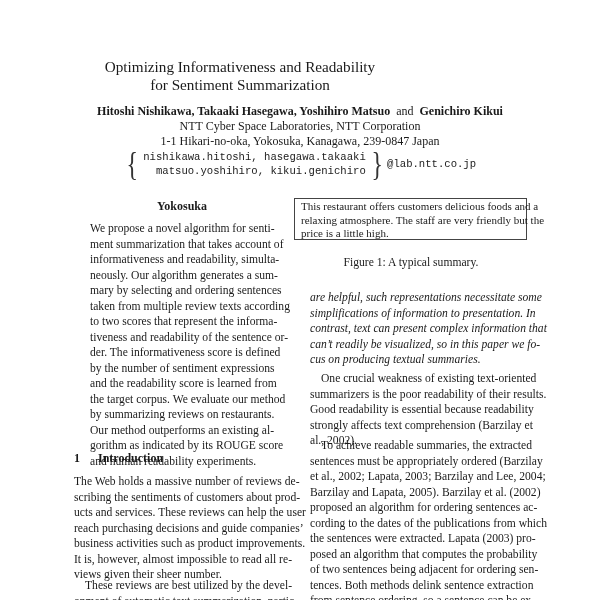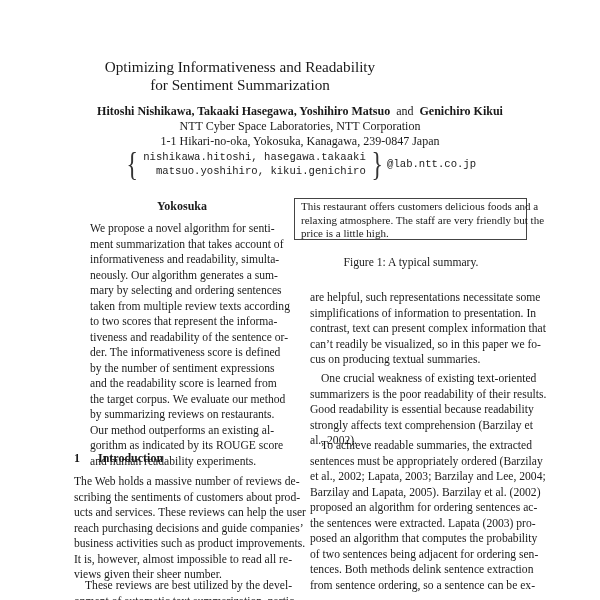--- a/index.html
+++ b/index.html
@@ -105,38 +105,39 @@
     <span class="line">opment of automatic text summarization, partic-</span>
   </div>
 
 <div class="abs figbox" id="fig-box">
     <span class="line">This restaurant offers customers delicious foods and a</span>
     <span class="line">relaxing atmosphere. The staff are very friendly but the</span>
     <span class="line last">price is a little high.</span>
   </div>
 <div class="abs figcap">Figure 1: A typical summary.</div>
 
-<div class="abs para" id="right-p1" style="left:310px; width:218px; top:290px;">
+<div class="abs para" id="right-p1" style="left:310px; width:218px; top:290px;font-style:italic;">
     <span class="line">are helpful, such representations necessitate some</span>
     <span class="line">simplifications of information to presentation. In</span>
     <span class="line">contrast, text can present complex information that</span>
     <span class="line">can’t readily be visualized, so in this paper we fo-</span>
     <span class="line last">cus on producing textual summaries.</span>
   </div>
 <div class="abs para" id="right-p2" style="left:310px; width:218px; top:371px;">
     <span class="line" style="text-indent: 11px;">One crucial weakness of existing text-oriented</span>
     <span class="line">summarizers is the poor readability of their results.</span>
     <span class="line">Good readability is essential because readability</span>
     <span class="line">strongly affects text comprehension (Barzilay et</span>
     <span class="line last">al., 2002).</span>
   </div>
 <div class="abs para" id="right-p3" style="left:310px; width:218px; top:438px;">
     <span class="line" style="text-indent: 11px;">To achieve readable summaries, the extracted</span>
     <span class="line">sentences must be appropriately ordered (Barzilay</span>
     <span class="line">et al., 2002; Lapata, 2003; Barzilay and Lee, 2004;</span>
     <span class="line">Barzilay and Lapata, 2005). Barzilay et al. (2002)</span>
     <span class="line">proposed an algorithm for ordering sentences ac-</span>
+    <span class="line">cording to the dates of the publications from which</span>
     <span class="line">the sentences were extracted. Lapata (2003) pro-</span>
     <span class="line">posed an algorithm that computes the probability</span>
     <span class="line">of two sentences being adjacent for ordering sen-</span>
     <span class="line">tences. Both methods delink sentence extraction</span>
     <span class="line">from sentence ordering, so a sentence can be ex-</span>
   </div>
 
 </body></html>

